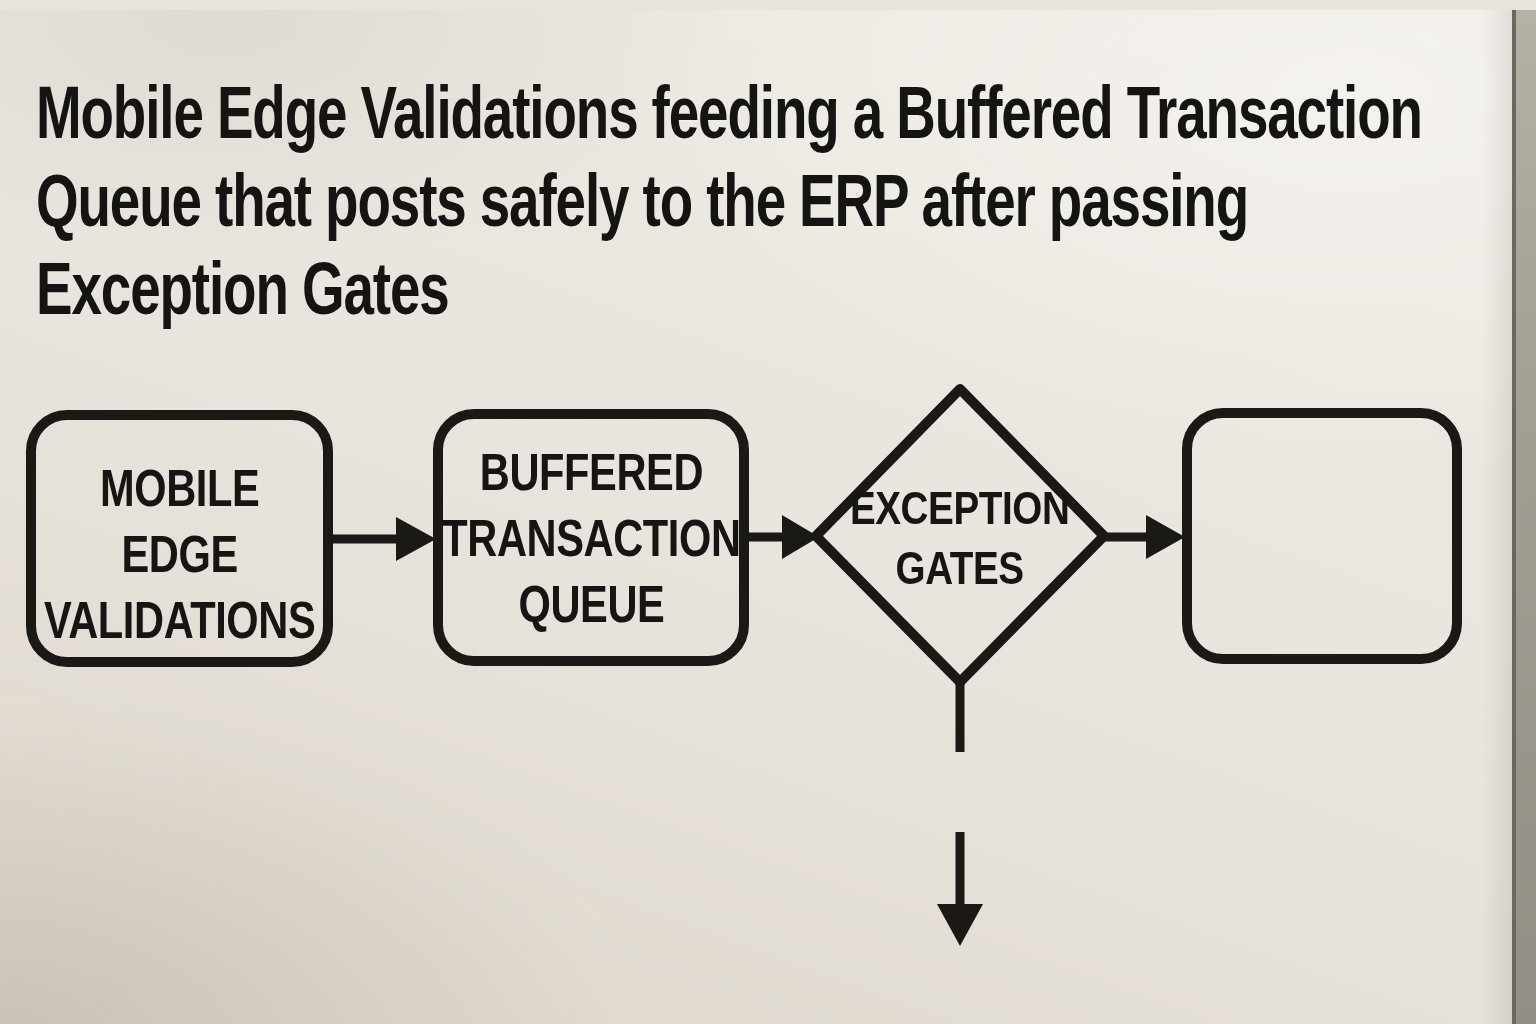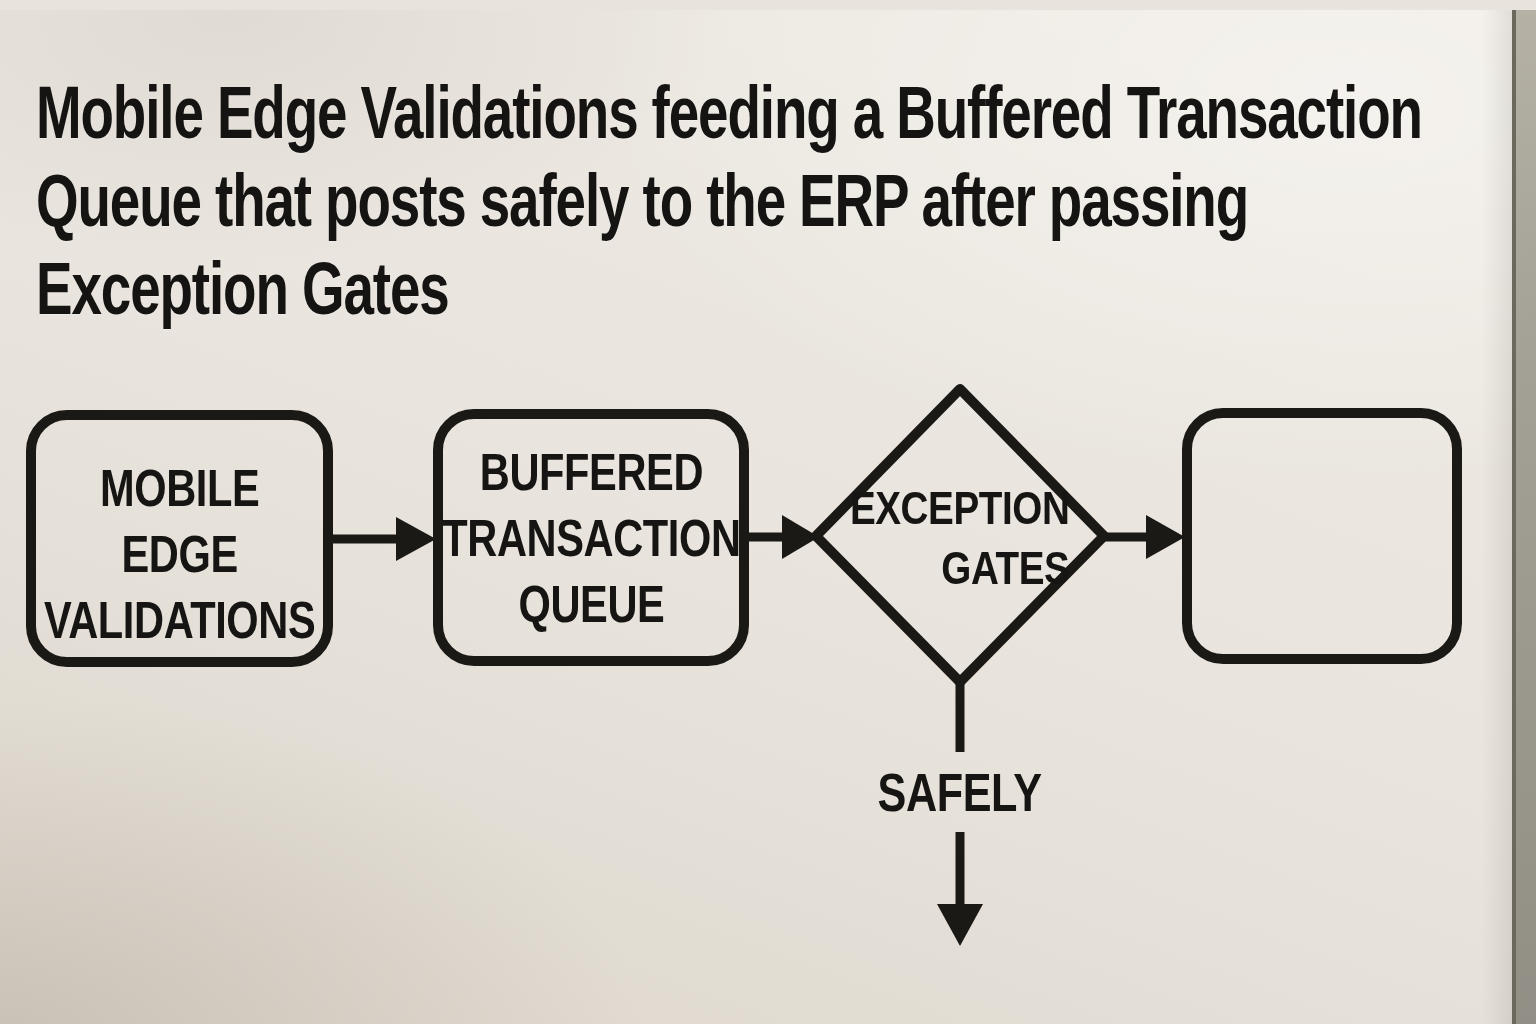--- a/index.html
+++ b/index.html
@@ -93,26 +93,23 @@
 EDGE
 VALIDATIONS</span>
   </div>
 
   <div class="node-label" style="left:438px;top:404px;width:306px;height:247px;">
     <span class="cond lbl-box">BUFFERED
 TRANSACTION
 QUEUE</span>
   </div>
 
-  <div class="node-label" style="left:826px;top:436px;width:268px;height:184px;text-align:right;">
+  <div class="node-label" style="left:826px;top:436px;width:268px;height:184px;">
     <span class="cond lbl-diamond">EXCEPTION
 GATES</span>
   </div>
 
 
-  <div class="node-label" style="left:835px;top:752px;width:250px;height:60px;">
-    <span class="cond lbl-safely">SAFELY</span>
-  </div>
 
   <div class="edge-shade"></div>
   <div class="edge-strip"></div>
 
 </div>
 
 </body></html>

